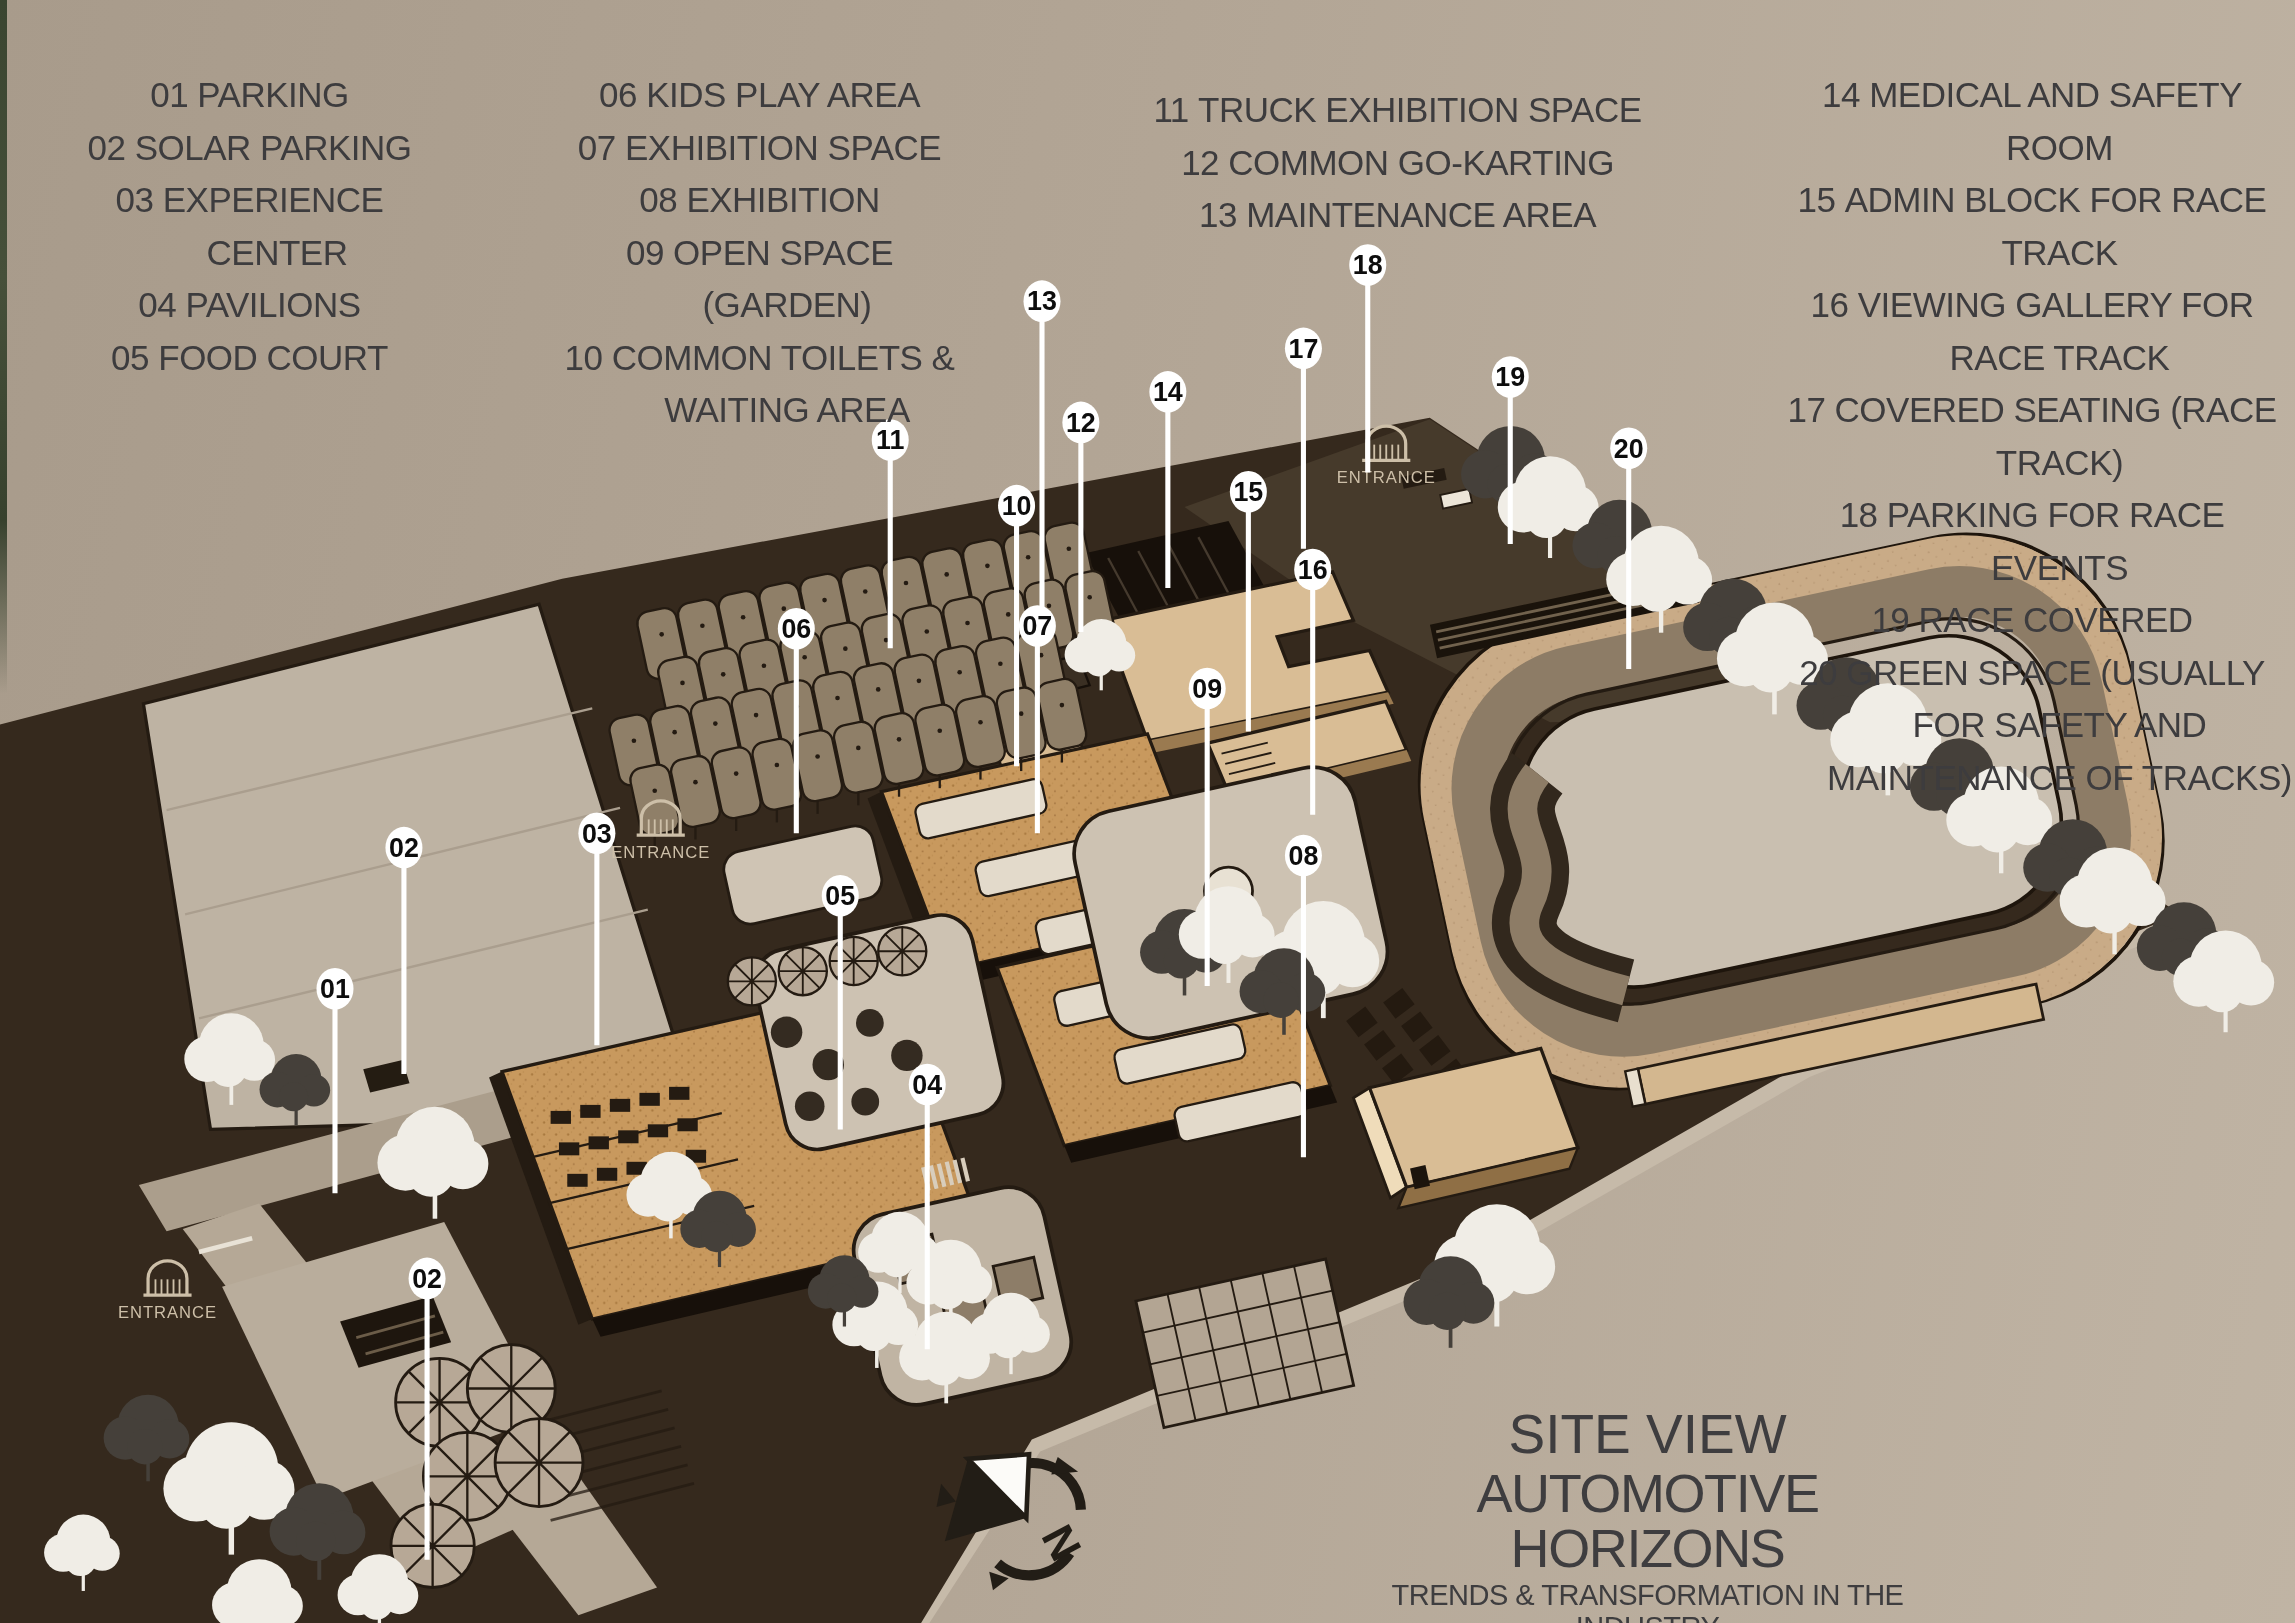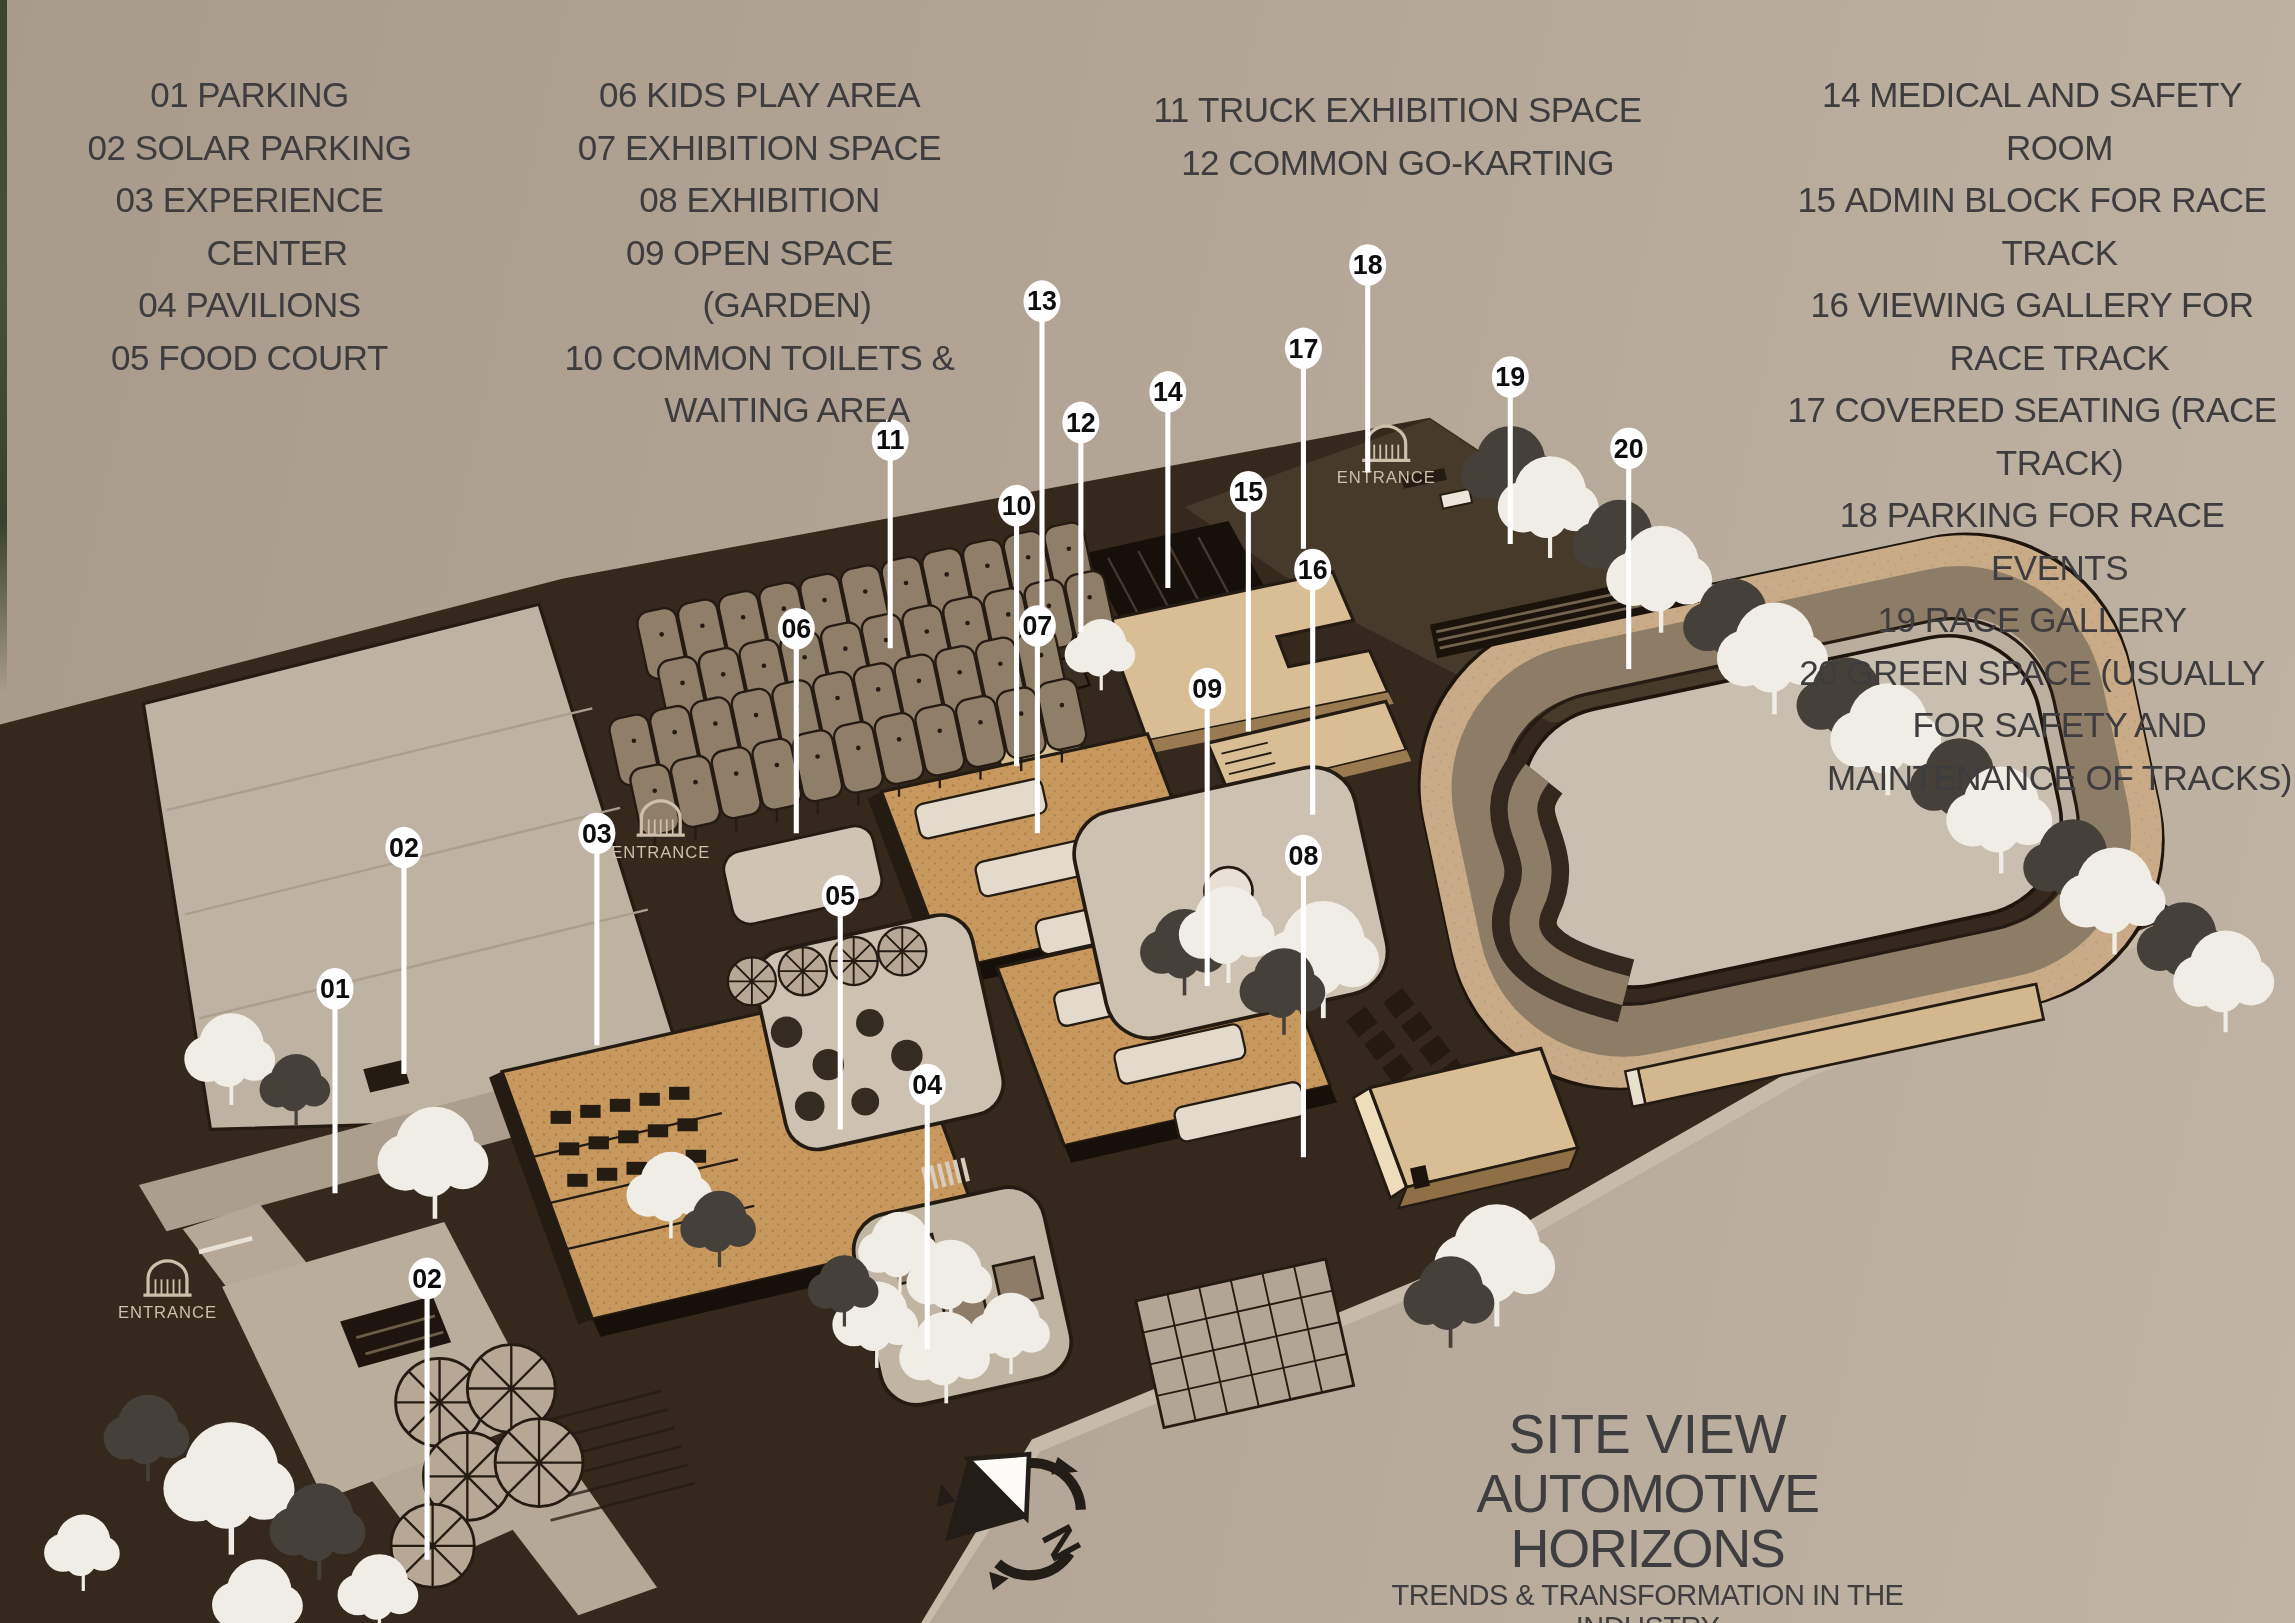--- a/index.html
+++ b/index.html
@@ -935,29 +935,30 @@
   <div class="legend-item"><span>06</span>&nbsp;<span>KIDS PLAY AREA</span></div>
       <div class="legend-item"><span>07</span>&nbsp;<span>EXHIBITION SPACE</span></div>
       <div class="legend-item"><span>08</span>&nbsp;<span>EXHIBITION</span></div>
       <div class="legend-item"><span>09</span>&nbsp;<span>OPEN SPACE (GARDEN)</span></div>
       <div class="legend-item"><span>10</span>&nbsp;<span>COMMON TOILETS &amp; WAITING AREA</span></div>
     </div>
   <div class="legend-col col3">
 
   <div class="legend-item"><span>11</span>&nbsp;<span>TRUCK EXHIBITION SPACE</span></div>
       <div class="legend-item"><span>12</span>&nbsp;<span>COMMON GO-KARTING</span></div>
+      <div class="legend-item"><span>13</span>&nbsp;<span>MAINTENANCE AREA</span></div>
     </div>
   <div class="legend-col col4">
 
   <div class="legend-item"><span>14</span>&nbsp;<span>MEDICAL AND SAFETY ROOM</span></div>
       <div class="legend-item"><span>15</span>&nbsp;<span>ADMIN BLOCK FOR RACE TRACK</span></div>
       <div class="legend-item"><span>16</span>&nbsp;<span>VIEWING GALLERY FOR RACE TRACK</span></div>
       <div class="legend-item"><span>17</span>&nbsp;<span>COVERED SEATING (RACE TRACK)</span></div>
       <div class="legend-item"><span>18</span>&nbsp;<span>PARKING FOR RACE EVENTS</span></div>
-      <div class="legend-item"><span>19</span>&nbsp;<span>RACE GALLERY</span></div>
+      <div class="legend-item"><span>19</span>&nbsp;<span>RACE COVERED</span></div>
       <div class="legend-item"><span>20</span>&nbsp;<span>GREEN SPACE (USUALLY FOR SAFETY AND MAINTENANCE OF TRACKS)</span></div>
     </div>
 
   <div class="title-block">
     <div class="tb-main">SITE VIEW</div>
     <div class="tb-sub">AUTOMOTIVE HORIZONS</div>
     <div class="tb-tag">TRENDS &amp; TRANSFORMATION IN THE INDUSTRY</div>
   </div>
 </div>
 

